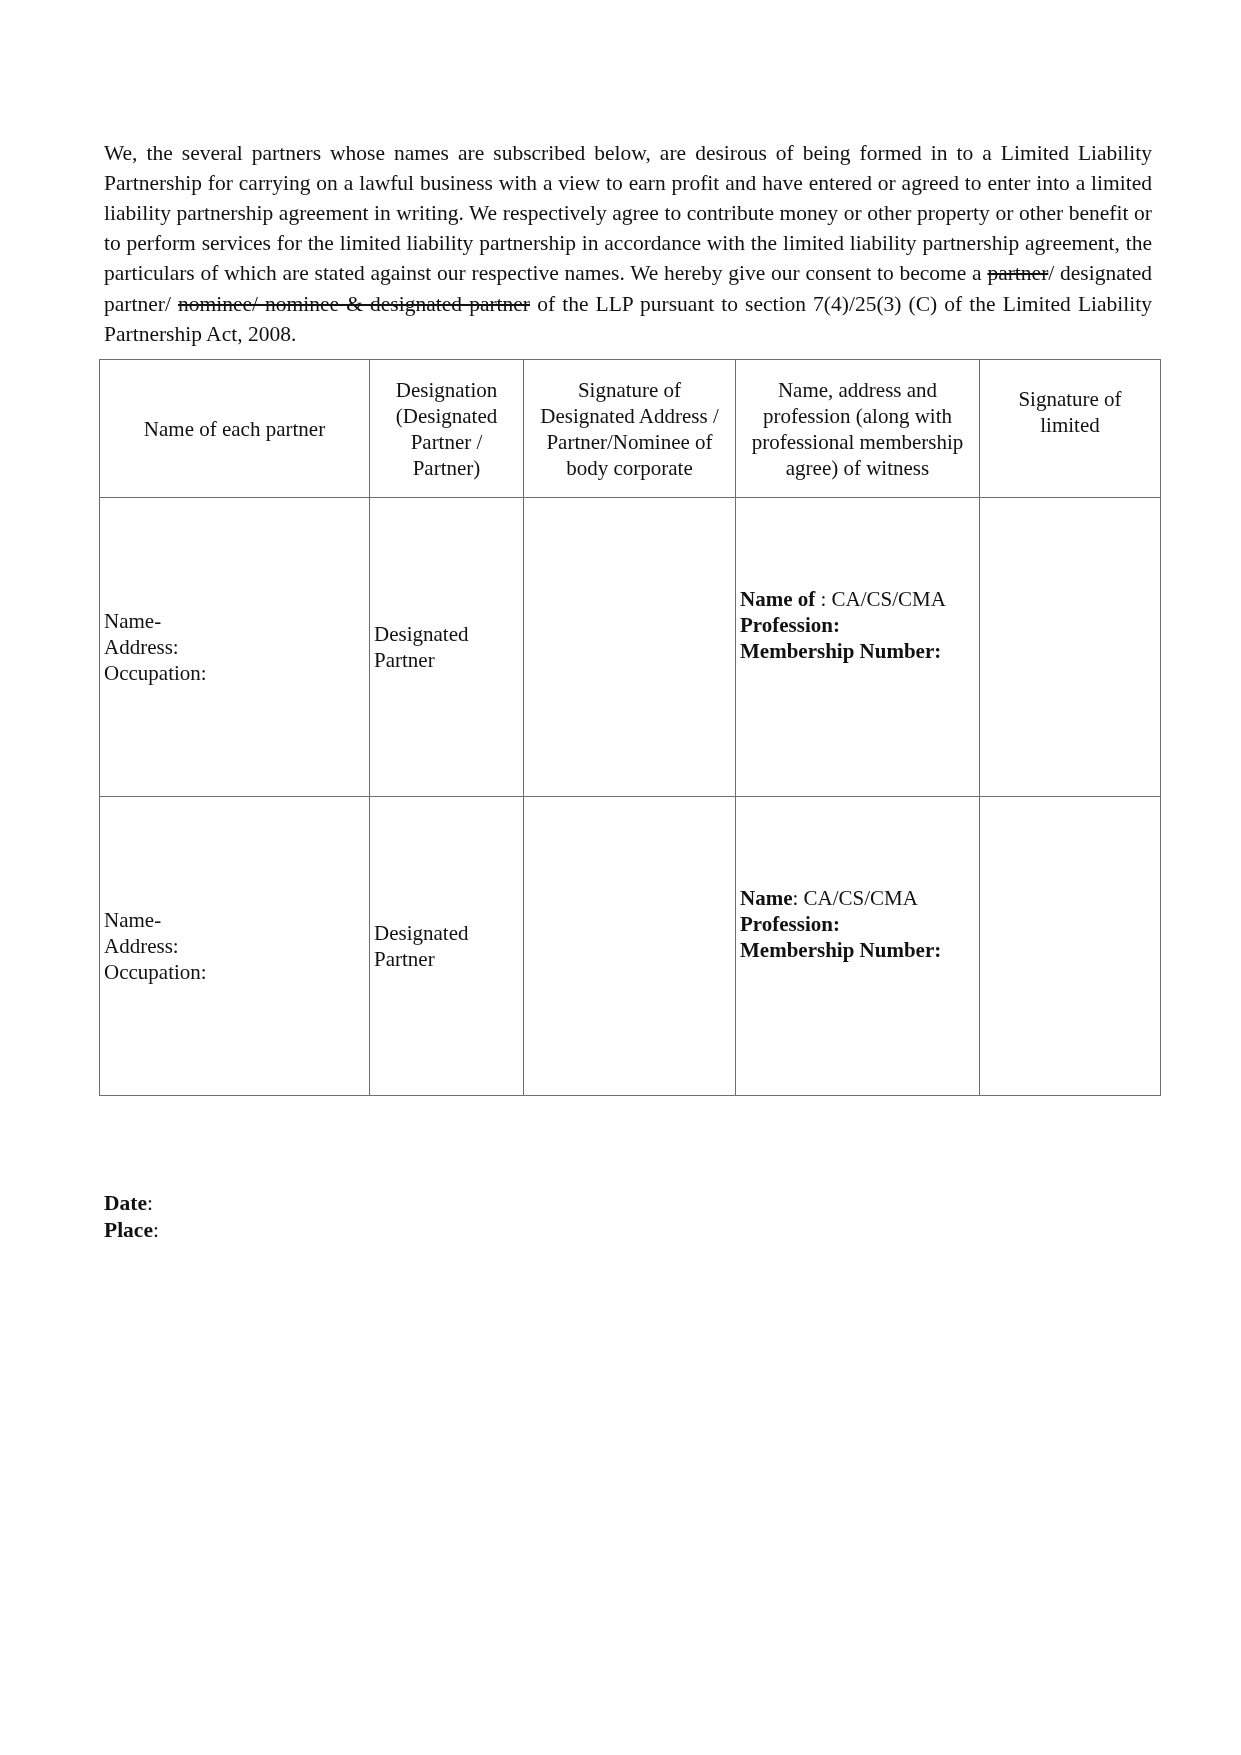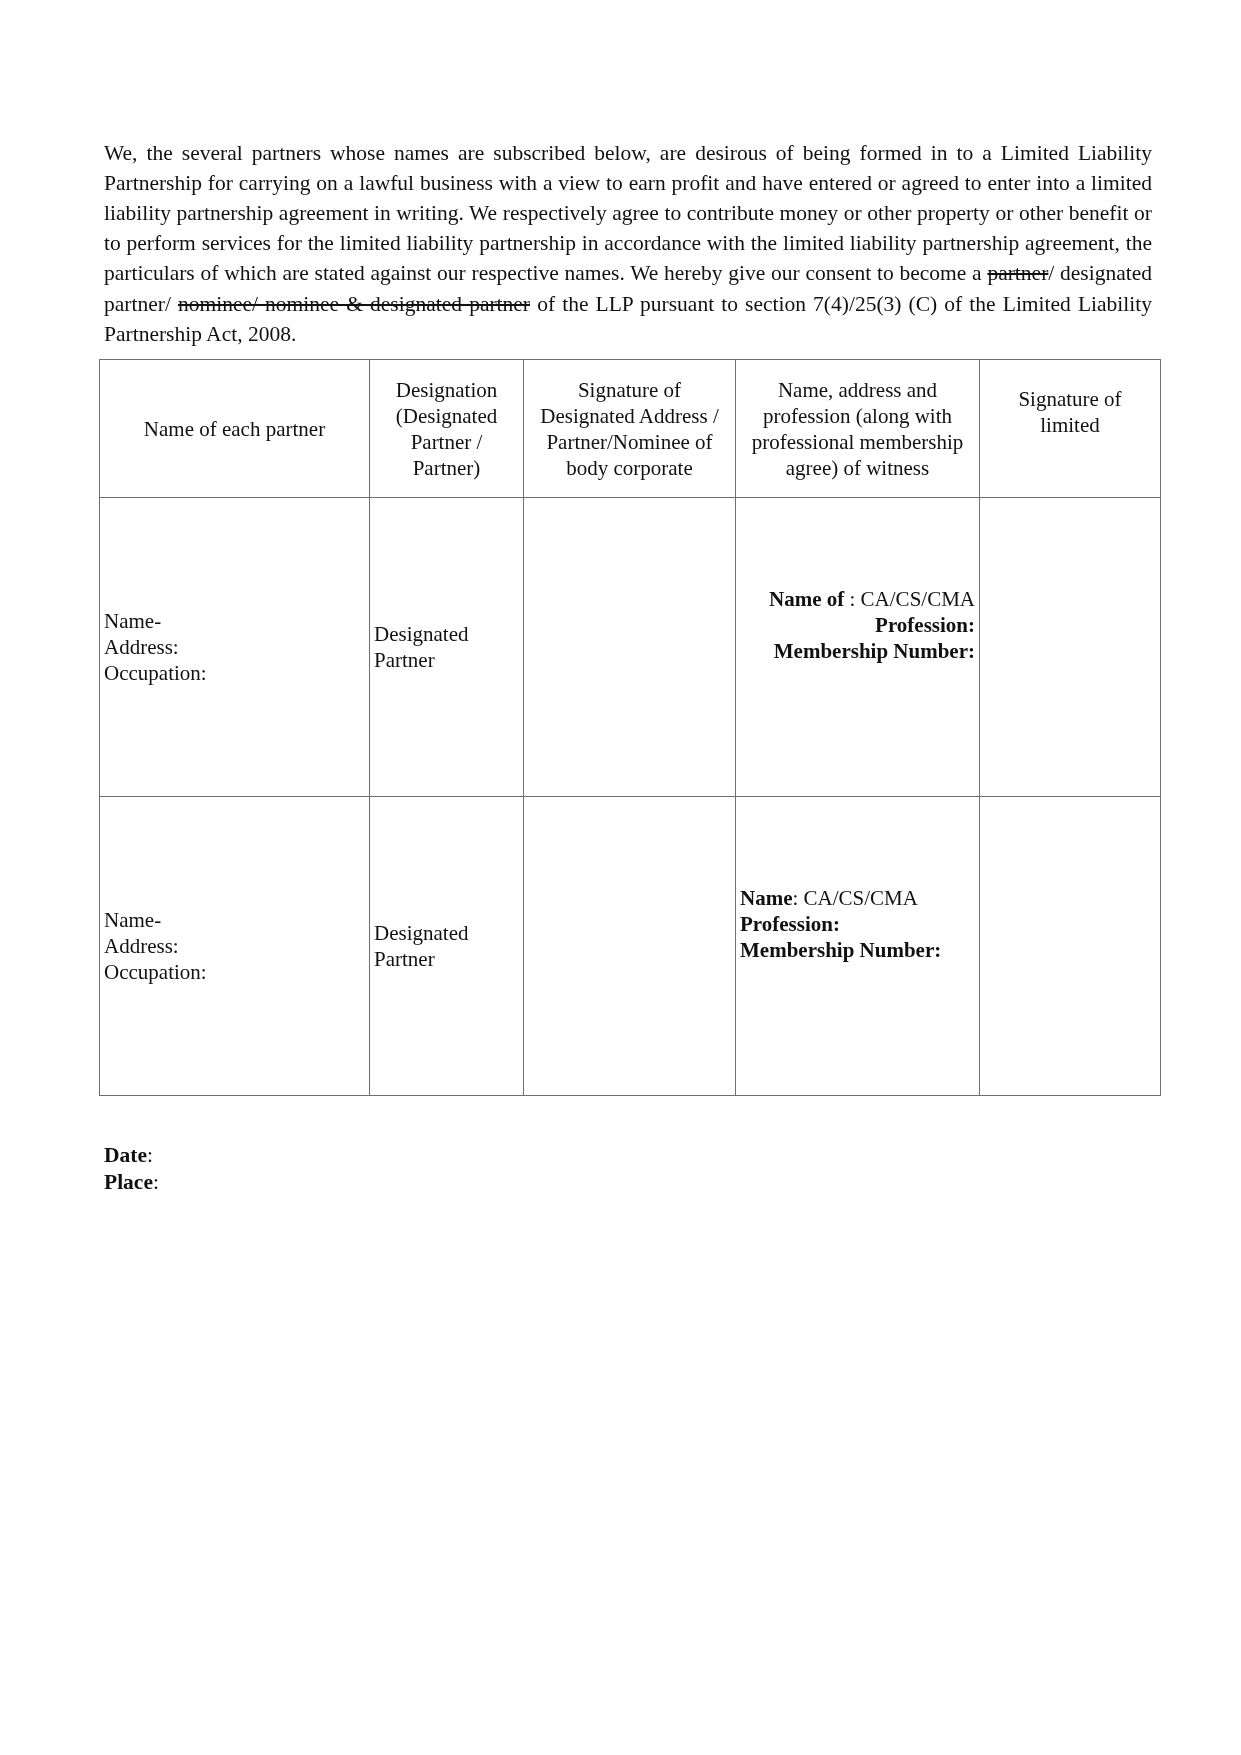--- a/index.html
+++ b/index.html
@@ -22,21 +22,21 @@
   table.partners td, table.partners th {
     border: 1.5px solid #6e6e6e; padding: 0 4px; font-weight: normal;
     vertical-align: middle;
     font-family: Liberation Serif, serif;
   }
   table.partners th { text-align: center; height: 111px; }
   table.partners td { height: 298px; text-align: left; }
   .cell-lines div { line-height: 26px; }
   .b { font-weight: bold; }
   .footer {
-    position: absolute; left: 104px; top: 1142px; font-size: 21.5px; line-height: 27px;
+    position: absolute; left: 104px; top: 1190px; font-size: 21.5px; line-height: 27px;
   }
 </style>
 </head>
 <body>
 
 <p class="para"><span>We, the several partners whose names are subscribed below, are desirous of being formed in to a Limited Liability Partnership for carrying on a lawful business with a view to earn profit and have entered or agreed to enter into a limited liability partnership agreement in writing. We respectively agree to contribute money or other property or other benefit or to perform services for the limited liability partnership in accordance with the limited liability partnership agreement, the particulars of which are stated against our respective names. We hereby give our consent to become a </span><span class="strike">partner</span><span>/ designated partner/ </span><span class="strike">nominee/ nominee &amp; designated partner</span><span> of the LLP pursuant to section 7(4)/25(3) (C) of the Limited Liability Partnership Act, 2008.</span></p>
 
 <table class="partners">
   <colgroup>
     <col style="width:270px">
@@ -76,21 +76,21 @@
     <td class="cell-lines">
       <div>Name-</div>
       <div>Address:</div>
       <div>Occupation:</div>
     </td>
     <td class="cell-lines">
       <div>Designated</div>
       <div>Partner</div>
     </td>
     <td></td>
-    <td class="cell-lines" style="padding-top:0; vertical-align:middle;text-align:right;">
+    <td class="cell-lines" style="padding-top:0; vertical-align:middle;">
       <div style="margin-top:-44px;"><span class="b">Name of</span><span> : CA/CS/CMA</span></div>
       <div class="b">Profession:</div>
       <div class="b">Membership Number:</div>
     </td>
     <td></td>
   </tr>
 
   <tr>
     <td class="cell-lines">
       <div>Name-</div>

